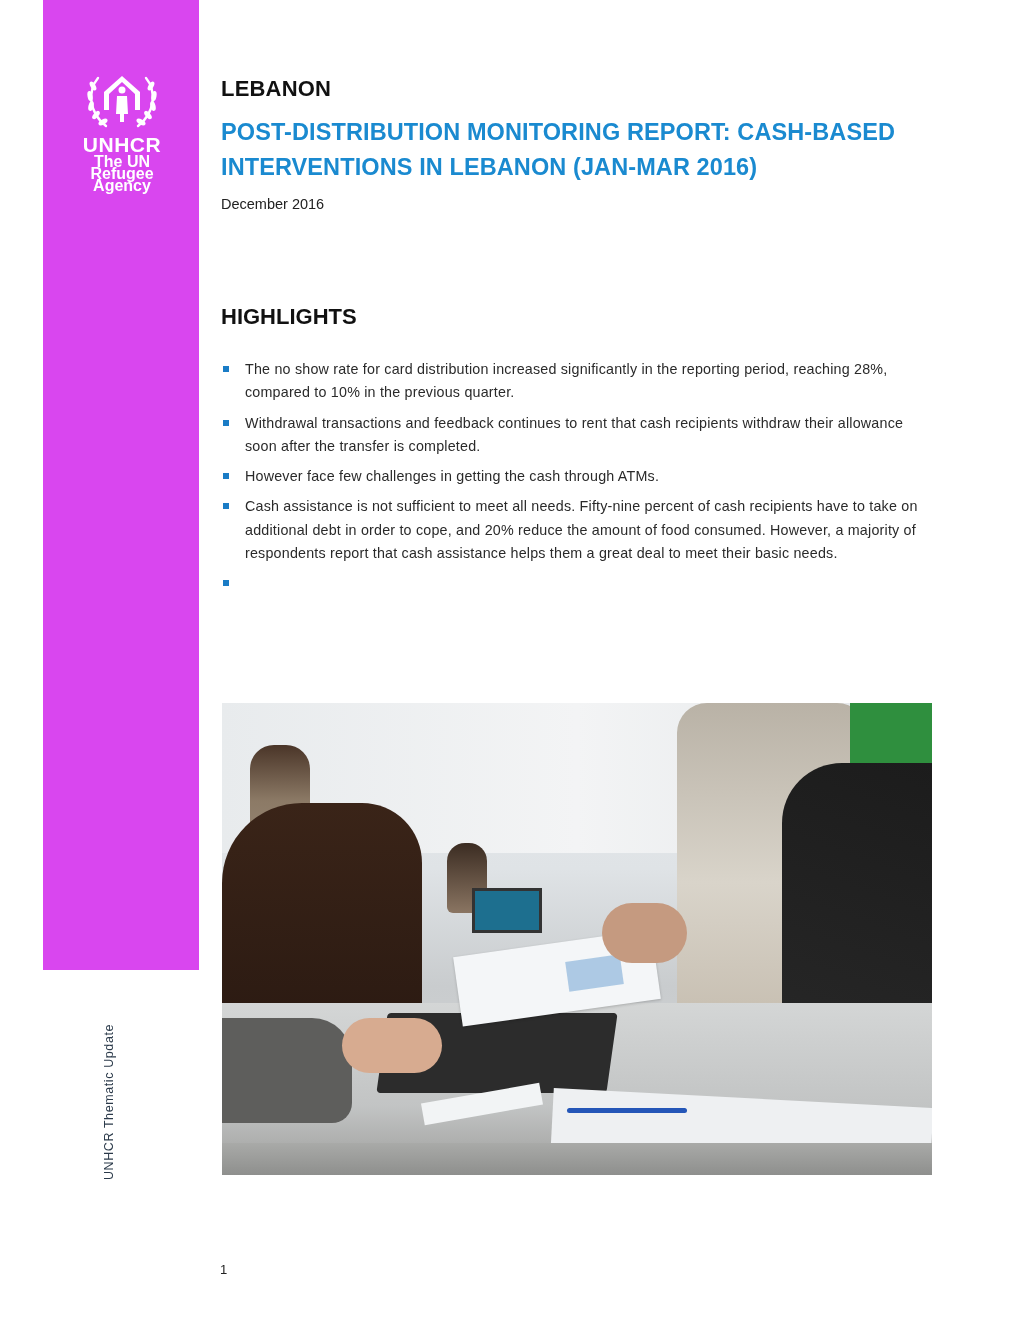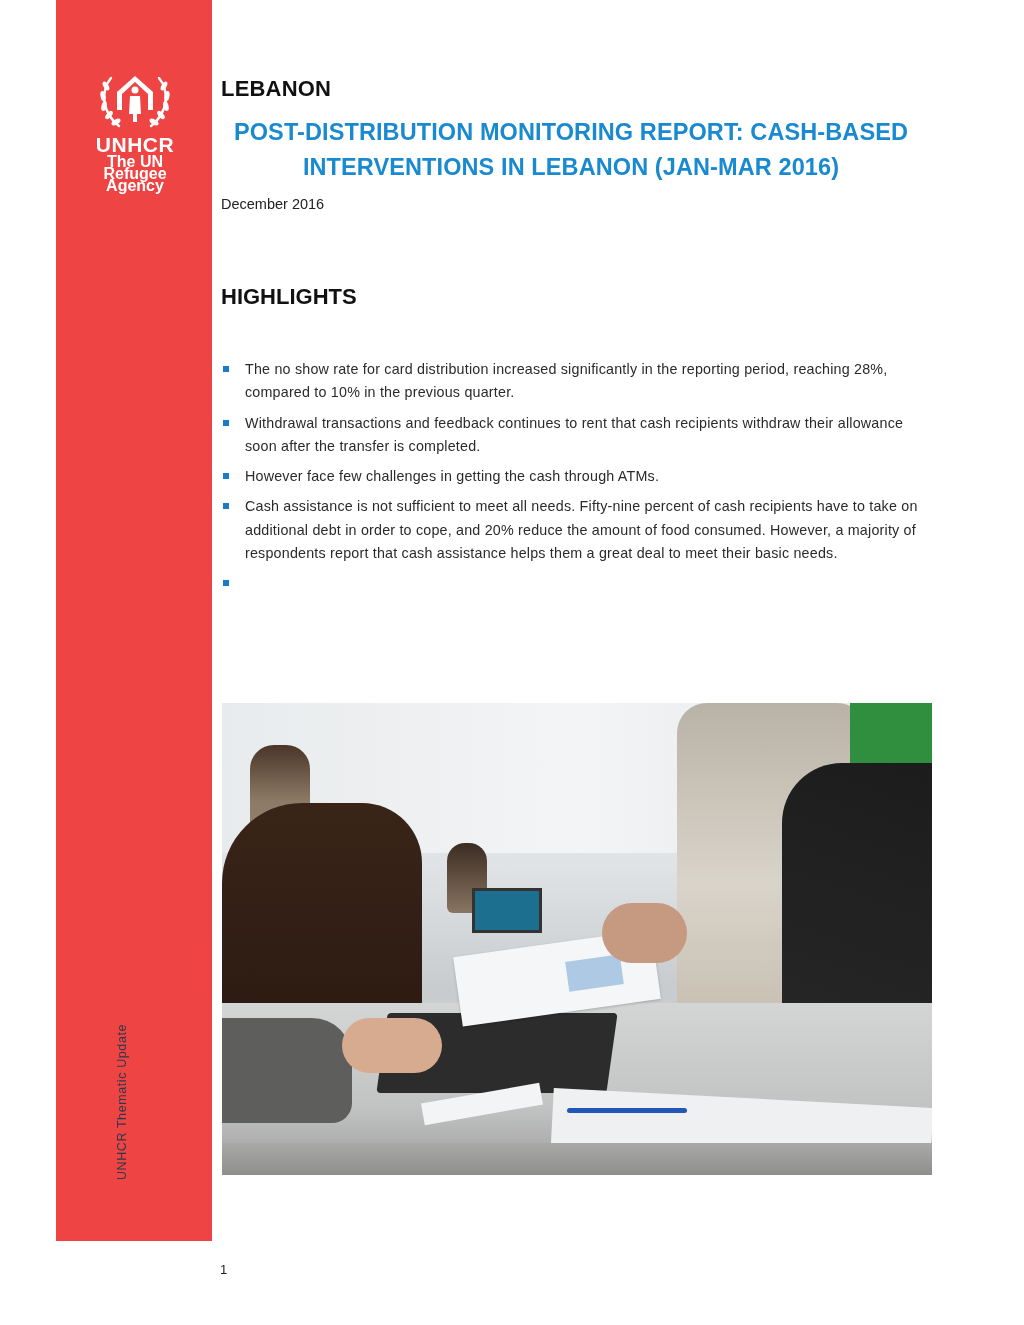--- a/index.html
+++ b/index.html
@@ -1,46 +1,46 @@
 <!DOCTYPE html>
 <html><head>
   <meta charset="utf-8">
   <style>
     * { margin: 0; padding: 0; box-sizing: border-box; }
     html, body { width: 1024px; height: 1325px; background: #ffffff; overflow: hidden; }
     body { position: relative; font-family: "Liberation Sans", "DejaVu Sans", sans-serif; color: #1a1a1a; }
 
     .sidebar {
-      position: absolute; left: 56px; top: 0; width: 156px; height: 1241px;
-      background: #ef4444;
+      position: absolute; left: 43px; top: 0; width: 156px; height: 970px;
+      background: #d946ef;
     }
     .logo {
       position: absolute; left: 28px; top: 70px; width: 102px; height: 120px;
       text-align: center; color: #ffffff;
     }
     .logo svg { display: block; margin: 0 auto; }
     .logo-wordmark { font-weight: bold; font-size: 21px; letter-spacing: 0.5px; line-height: 22px; margin-top: 2px; }
     .logo-sub { font-weight: bold; font-size: 16px; line-height: 12px; }
 
     .vertical-label {
       position: absolute; left: 66px; top: 1095px; width: 190px;
       transform: rotate(-90deg); transform-origin: center center;
       font-size: 12.5px; color: #2b3a4a; letter-spacing: 0.6px; white-space: nowrap;
       margin-left: -95px; text-align: center;
     }
 
     .main { position: absolute; left: 221px; top: 0; width: 720px; }
     .country { position: absolute; top: 76px; font-size: 22px; font-weight: bold; color: #111; letter-spacing: 0.2px; }
     .title {
       position: absolute; top: 115px; width: 700px; font-size: 23.5px; font-weight: bold; color: #1a8ad0;
-      line-height: 35px; letter-spacing: 0.1px; text-align: center;
+      line-height: 35px; letter-spacing: 0.1px;
     }
     .date { position: absolute; top: 196px; font-size: 14.5px; color: #222; }
 
-    .section-heading { position: absolute; top: 284px; font-size: 22px; font-weight: bold; color: #111; text-align: right; }
+    .section-heading { position: absolute; top: 304px; font-size: 22px; font-weight: bold; color: #111; text-align: right; }
 
     .highlights { position: absolute; top: 358px; width: 705px; list-style: none; }
     .highlights li {
       position: relative; padding-left: 24px; font-size: 14.3px; line-height: 23.3px; color: #2a2a2a;
       margin-bottom: 7px; letter-spacing: 0.2px;
     }
     .bullet {
       position: absolute; left: 2px; top: 8px; width: 6px; height: 6px; background: #1a7cc6;
     }
 

